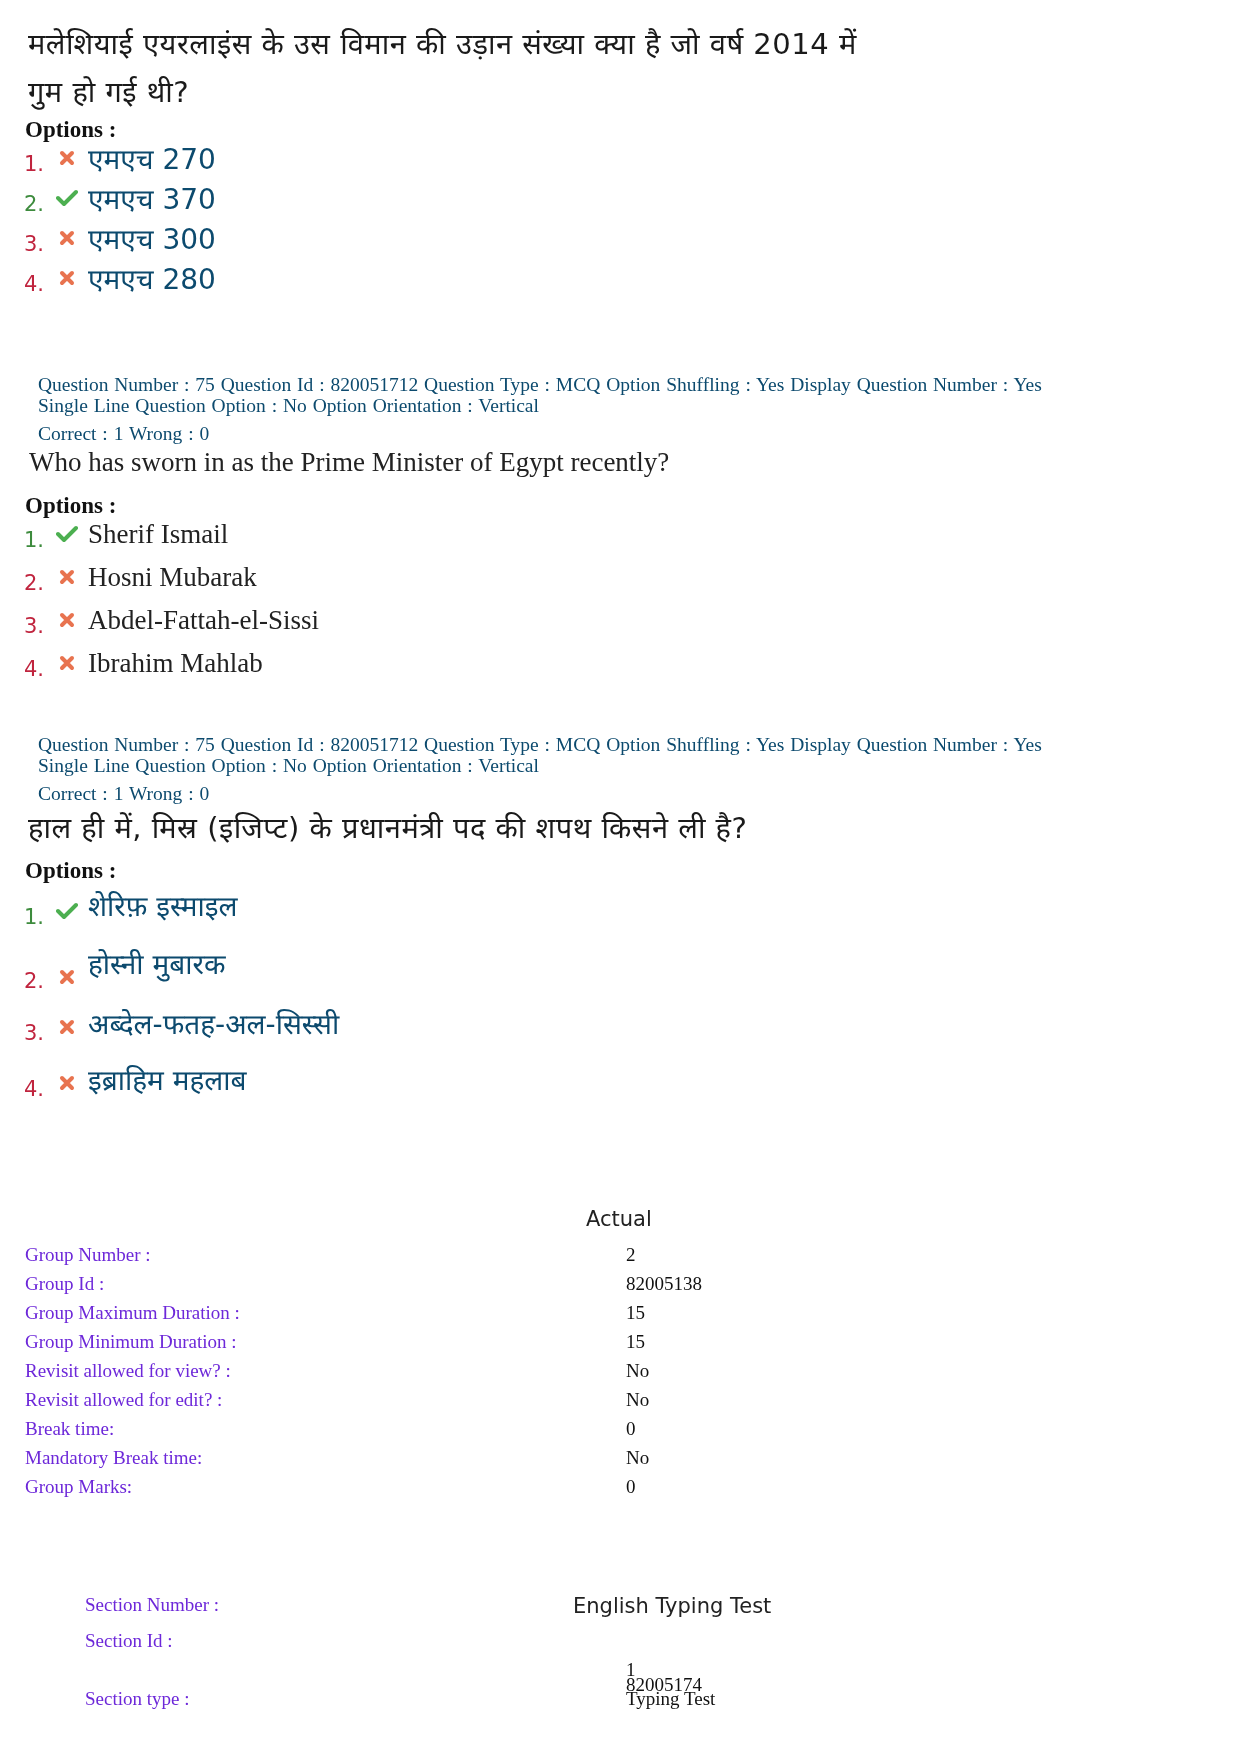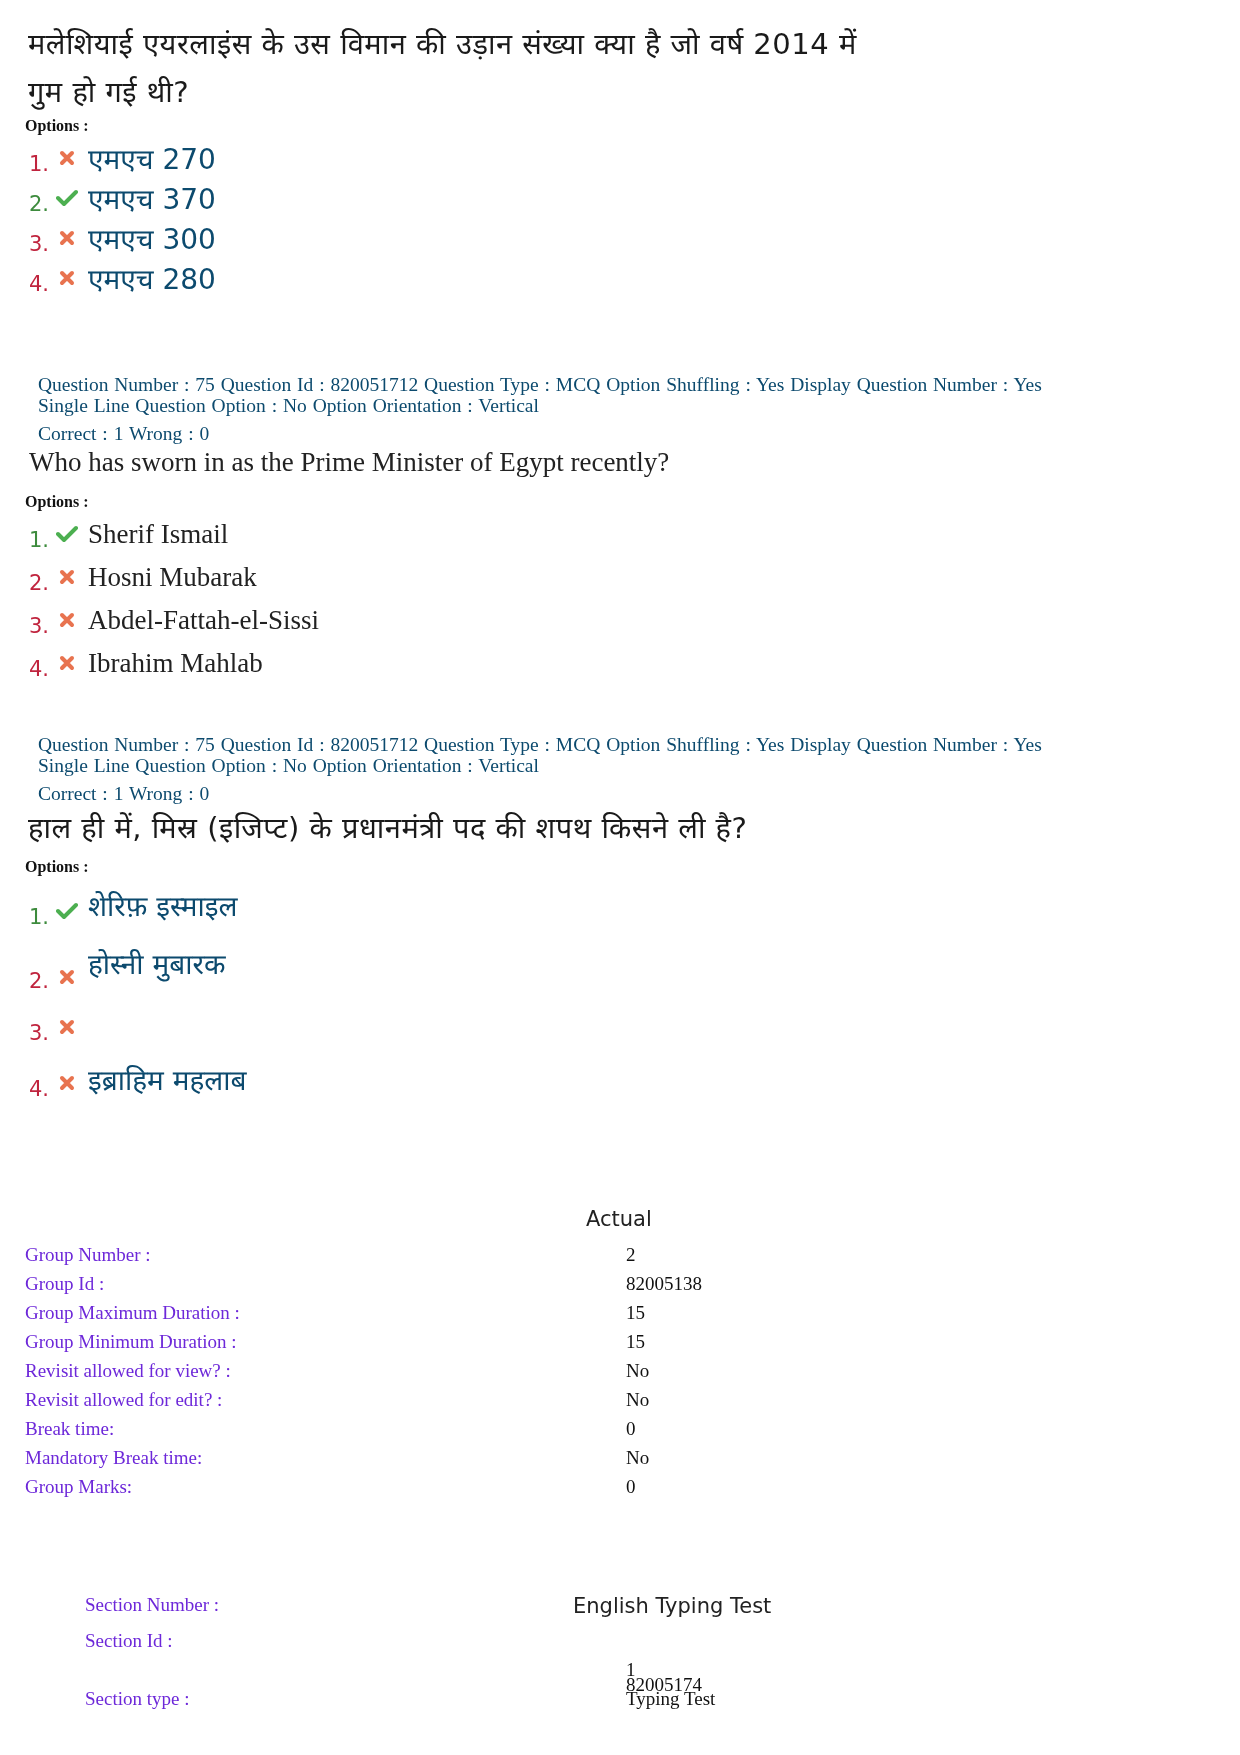--- a/index.html
+++ b/index.html
@@ -1,30 +1,30 @@
 <!DOCTYPE html>
 <html><head>
   <meta charset="utf-8">
   <style>
     html, body { margin: 0; padding: 0; background: #ffffff; }
     body {
       width: 1240px; height: 1755px; position: relative; overflow: hidden;
       color: #111; font-family: "Liberation Serif", serif;
     }
-    .abs { position: absolute; text-align: center; }
+    .abs { position: absolute; }
     .q-hindi {
       font-family: "DejaVu Sans", sans-serif; font-size: 29px; color: #1a1a1a;
       line-height: 48px; left: 28px; letter-spacing: 0.5px;
     }
     .meta {
       font-family: "Liberation Serif", serif; font-weight: normal; font-size: 19.5px;
       line-height: 21px; color: #0c4a6e; left: 38px; word-spacing: 1px;
     }
     .opt-label {
-      font-family: "Liberation Serif", serif; font-weight: bold; font-size: 16px; left: 25px;
+      font-family: "Liberation Serif", serif; font-weight: bold; font-size: 23px; left: 25px;
     }
     .q-en {
       font-family: "Liberation Serif", serif; font-size: 27px; color: #222; left: 29px;
     }
     .opt-row { left: 24px; display: flex; align-items: center; height: 40px; }
     .opt-num {
       font-family: "DejaVu Sans", sans-serif; font-size: 21px; width: 30px;
       position: relative; top: 6px;
     }
     .opt-num.wrong { color: #c0243e; }
@@ -147,20 +147,21 @@
     </span>
   <span class="opt-text-hi" style="position:relative;top:-8px;">होस्नी मुबारक</span>
 </div>
 <div class="abs opt-row" style="top:1004px; height:46px;">
   <span class="opt-num wrong">3.</span>
   <span class="opt-icon">
       <svg width="16" height="16" viewBox="0 0 16 16">
         <path d="M3 3 L13 13 M13 3 L3 13" stroke="#e8734f" stroke-width="4" stroke-linecap="round"></path>
       </svg>
     </span>
+  <span class="opt-text-hi" style="position:relative;top:-4px;">अब्देल-फतह-अल-सिस्सी</span>
 </div>
 <div class="abs opt-row" style="top:1060px; height:46px;">
   <span class="opt-num wrong">4.</span>
   <span class="opt-icon">
       <svg width="16" height="16" viewBox="0 0 16 16">
         <path d="M3 3 L13 13 M13 3 L3 13" stroke="#e8734f" stroke-width="4" stroke-linecap="round"></path>
       </svg>
     </span>
   <span class="opt-text-hi" style="position:relative;top:-4px;">इब्राहिम महलाब</span>
 </div>

